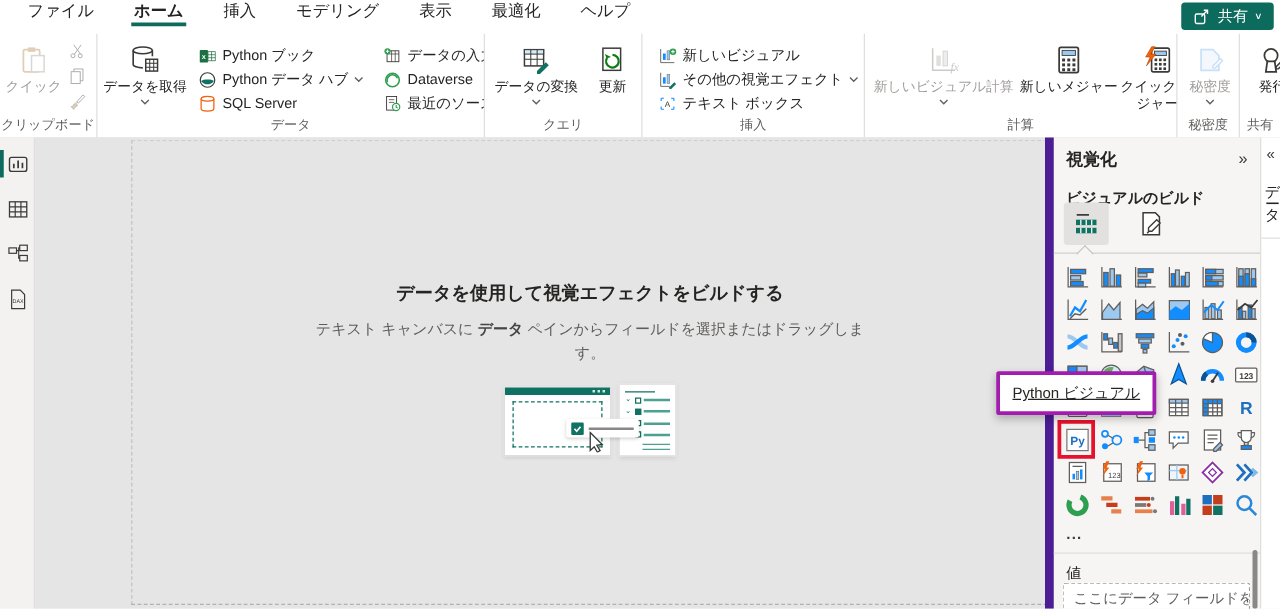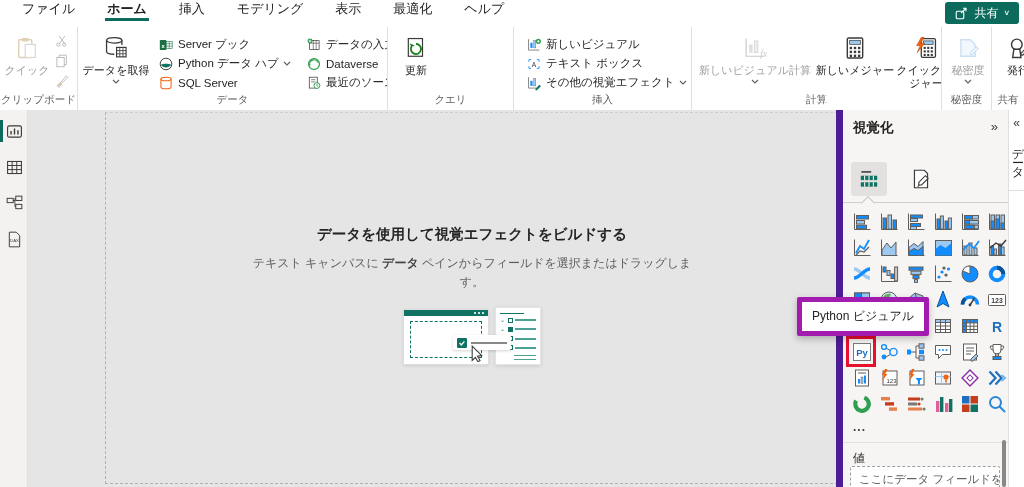--- a/index.html
+++ b/index.html
@@ -85,22 +85,22 @@
   .values-divider{position:absolute;left:0;right:0;top:332px;border-top:1px solid #e1dfdd;}
   .values-label{position:absolute;left:10px;top:340px;font-size:12px;color:#252423;}
   .field-well{position:absolute;left:7px;top:356px;width:150px;height:26px;background:#fff;border:1px dashed #a19f9d;border-radius:2px;font-size:11.5px;color:#605e5c;line-height:25px;padding-left:8px;box-sizing:border-box;white-space:nowrap;overflow:hidden;}
   .vp-scrollbar{position:absolute;right:2px;top:330px;width:4px;height:47px;background:#8a8886;border-radius:2px;}
   
   .data-strip{position:absolute;top:110px;right:0;width:16px;bottom:0;background:#fff;border-left:1px solid #e1dfdd;box-sizing:border-box;}
   .ds-collapse{text-align:center;font-size:12px;color:#3b3a39;margin-top:6px;}
   .ds-label{writing-mode:vertical-rl;font-size:12px;color:#252423;margin:10px auto 0;letter-spacing:2px;}
   .ds-divider{position:absolute;left:0;right:0;top:80px;border-top:1px solid #e1dfdd;}
   
-  .tooltip{position:absolute;left:797px;top:297px;background:#fff;border:5px solid #a21caf;border-radius:2px;
-           box-shadow:0 3px 7px rgba(0,0,0,.25);padding:6px 10px;font-size:12px;color:#252423;z-index:30;white-space:nowrap;}
+  .tooltip{position:absolute;left:797px;top:297px;background:#fff;border:3px solid #a21caf;border-radius:2px;
+           box-shadow:0 3px 7px rgba(0,0,0,.25);padding:6px 10px;font-size:12px;color:#252423;z-index:30;white-space:nowrap;text-decoration:underline;}
 </style>
 </head>
 <body>
 
 <div class="menu-bar">
   <div style="display:flex;align-items:flex-start;height:100%">
       <div class="menu-item">ファイル</div>
       <div class="menu-item active">ホーム</div>
       <div class="menu-item">挿入</div>
       <div class="menu-item">モデリング</div>
@@ -179,21 +179,21 @@
         <div class="list-col col-a">
           <div class="list-row">
             <span>
               <svg viewBox="0 0 22 22" width="16" height="16">
                 <rect x="2.5" y="4" width="9" height="14" rx="1" fill="#1e6e43"></rect>
                 <text x="7" y="14.5" font-size="8" fill="#fff" text-anchor="middle" font-weight="bold">x</text>
                 <rect x="11.5" y="6" width="8" height="10" fill="#fff" stroke="#1e6e43" stroke-width=".8"></rect>
                 <path d="M11.5 9.3h8M11.5 12.6h8M15.5 6v10" stroke="#1e6e43" stroke-width=".8"></path>
               </svg>
             </span>
-            <span class="lr-label">Server ブック</span>
+            <span class="lr-label">Python ブック</span>
           </div>
           <div class="list-row">
             <span>
               <svg viewBox="0 0 22 22" width="16" height="16">
                 <circle cx="11" cy="11" r="8" fill="#fff" stroke="#3b3a39" stroke-width="1.3"></circle>
                 <path d="M4 12c3-2 11-2 14 0-3 5-11 5-14 0z" fill="#0f7262"></path>
               </svg>
             </span>
             <span class="lr-label">Python データ ハブ</span>
             <span>
@@ -243,20 +243,36 @@
               </svg>
             </span>
             <span class="lr-label">最近のソース</span>
           </div>
         </div>
       </div>
       <div class="rg-label">データ</div>
     </div>
     <div class="rgroup g-query">
       <div class="rg-content">
+        <div class="big-btn bb-transform">
+          <span class="bb-icon">
+            <svg viewBox="0 0 22 22" width="26" height="26">
+              <rect x="3" y="4" width="13" height="11" fill="#fff" stroke="#3b3a39"></rect>
+              <rect x="3" y="4" width="13" height="3" fill="#d7ecf9" stroke="#3b3a39" stroke-width=".7"></rect>
+              <path d="M7.3 4v11M11.6 4v11M3 10.5h13" stroke="#3b3a39" stroke-width=".7"></path>
+              <path d="M11.5 18.5l6-6 2 2-6 6h-2z" fill="#0f7262"></path>
+            </svg>
+          </span>
+          <span class="bb-label">データの変換</span>
+          <span class="bb-chev">
+            <svg width="8" height="5" viewBox="0 0 8 5">
+              <path d="M1 1l3 3 3-3" stroke="#605e5c" fill="none" stroke-width="1.1"></path>
+            </svg>
+          </span>
+        </div>
         <div class="big-btn bb-refresh">
           <span class="bb-icon">
             <svg viewBox="0 0 22 22" width="26" height="26">
               <rect x="4.5" y="3" width="12" height="15" fill="#fff" stroke="#3b3a39"></rect>
               <path d="M11 7.5a4.3 4.3 0 1 1-3.7 2" fill="none" stroke="#107c10" stroke-width="1.5"></path>
               <path d="M5.8 7l1.2 3 3-1z" fill="#107c10"></path>
             </svg>
           </span>
           <span class="bb-label">更新</span>
         </div>
@@ -274,41 +290,41 @@
                 <rect x="10.5" y="5" width="3" height="10" fill="#9dc9f0" stroke="#605e5c" stroke-width=".5"></rect>
                 <circle cx="17" cy="6" r="3.6" fill="#2e9e4f"></circle>
                 <path d="M15 6h4M17 4v4" stroke="#fff" stroke-width="1.1"></path>
               </svg>
             </span>
             <span class="lr-label">新しいビジュアル</span>
           </div>
           <div class="list-row">
             <span>
               <svg viewBox="0 0 22 22" width="16" height="16">
-                <path d="M4 5h3M4 5v3M4 17h3M4 17v-3M18 5h-3M18 5v3M18 17h-3M18 17v-3" stroke="#118DFF" fill="none" stroke-width="1.2"></path>
-                <text x="11" y="14.5" font-size="9" fill="#3b3a39" text-anchor="middle">A</text>
-              </svg>
-            </span>
-            <span class="lr-label">テキスト ボックス</span>
-          </div>
-          <div class="list-row">
-            <span>
-              <svg viewBox="0 0 22 22" width="16" height="16">
                 <path d="M3.5 3v15h10" stroke="#605e5c" fill="none"></path>
                 <rect x="6" y="8" width="3" height="7" fill="#118DFF"></rect>
                 <rect x="10.5" y="5" width="3" height="10" fill="#9dc9f0" stroke="#605e5c" stroke-width=".5"></rect>
                 <path d="M13 19l5.5-5.5 2 2L15 21h-2z" fill="#0f7262"></path>
               </svg>
             </span>
             <span class="lr-label">その他の視覚エフェクト</span>
             <span>
               <svg width="8" height="5" viewBox="0 0 8 5">
                 <path d="M1 1l3 3 3-3" stroke="#605e5c" fill="none" stroke-width="1.1"></path>
               </svg>
             </span>
+          </div>
+          <div class="list-row">
+            <span>
+              <svg viewBox="0 0 22 22" width="16" height="16">
+                <path d="M4 5h3M4 5v3M4 17h3M4 17v-3M18 5h-3M18 5v3M18 17h-3M18 17v-3" stroke="#118DFF" fill="none" stroke-width="1.2"></path>
+                <text x="11" y="14.5" font-size="9" fill="#3b3a39" text-anchor="middle">A</text>
+              </svg>
+            </span>
+            <span class="lr-label">テキスト ボックス</span>
           </div>
         </div>
       </div>
       <div class="rg-label">挿入</div>
     </div>
     <div class="rgroup g-calculations">
       <div class="rg-content">
         <div class="big-btn bb-visual-calc disabled">
           <span class="bb-icon">
             <svg viewBox="0 0 22 22" width="26" height="26">
@@ -494,20 +510,21 @@
             </svg>
           </div>
       </div>
     </div>
   </div>
 </div>
 
 <div class="vis-panel">
   <div class="vp-title">視覚化</div>
   <div class="vp-collapse">»</div>
+  <div class="vp-section">ビジュアルのビルド</div>
   <div class="vp-tabs">
     <div class="vp-tab selected">
         <span id="icon-build">
           <svg viewBox="0 0 22 22" width="24" height="24">
             <path d="M4 4.5h9" stroke="#3b3a39" stroke-width="1.4"></path>
             <rect x="3.5" y="8" width="15" height="4" fill="#0f7262"></rect>
             <rect x="3.5" y="14" width="15" height="4" fill="#0f7262"></rect>
             <path d="M7 8v4M11 8v4M15 8v4M7 14v4M11 14v4M15 14v4" stroke="#f6f5f3" stroke-width="1"></path>
           </svg>
         </span>

